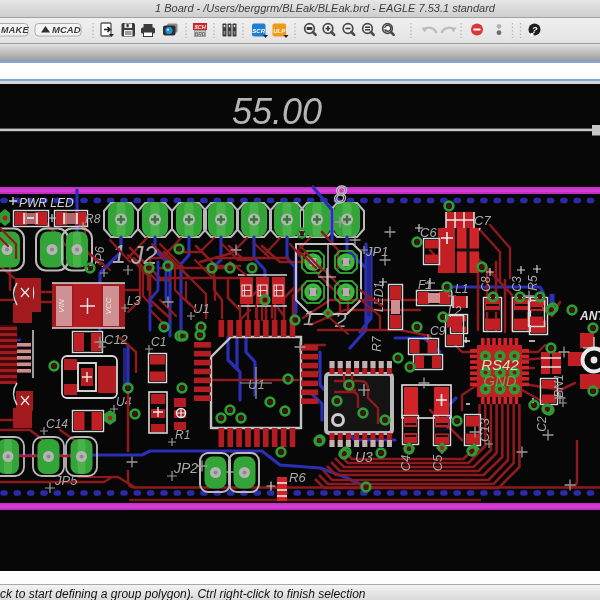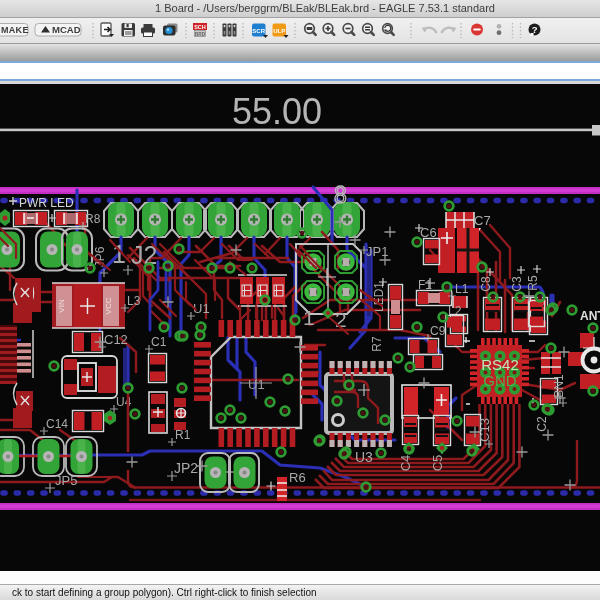--- a/index.html
+++ b/index.html
@@ -1,21 +1,21 @@
 <!DOCTYPE html>
 <html><head>
 <meta charset="utf-8">
 <style>
   html,body { margin:0; padding:0; width:600px; height:600px; overflow:hidden;
     font-family:"Liberation Sans", sans-serif; }
   .abs { position:absolute; }
 </style>
 </head>
 <body>
-<div class="abs" style="left:0;top:0;width:524px;height:600px;background:#070707;">
+<div class="abs" style="left:0;top:0;width:524px;height:600px;background:#070707;font-style:italic;">
 
   <div class="abs" style="left:0;top:0;width:600px;height:17px;
        background:linear-gradient(#e6e6e6,#cecece);border-bottom:1px solid #a2a2a2;">
     <div class="abs" style="left:50px;top:2px;width:550px;text-align:center;font-size:11px;color:#3d3d3d;">1 Board - /Users/berggrm/BLEak/BLEak.brd - EAGLE 7.53.1 standard</div>
   </div>
 
   <div class="abs" style="left:0;top:18px;width:600px;height:25px;
        background:linear-gradient(#f0f0f0,#e3e3e3);border-bottom:1px solid #9c9c9c;"></div>
   <svg class="abs" style="left:0;top:0;" width="600" height="44" viewBox="0 0 600 44">
 <line x1="93" y1="23" x2="93" y2="38" stroke="#b9b9b9" stroke-width="1.3" stroke-dasharray="1.5,2"></line>
@@ -956,15 +956,15 @@
 <path d="M516.5,452 h11.0 M522,446.5 v11.0" stroke="#9a9a9a" stroke-width="1.3"></path>
 <path d="M554.5,398 h11.0 M560,392.5 v11.0" stroke="#9a9a9a" stroke-width="1.3"></path>
 <path d="M230.5,250 h11.0 M236,244.5 v11.0" stroke="#9a9a9a" stroke-width="1.3"></path>
 <path d="M379.5,260 h11.0 M385,254.5 v11.0" stroke="#9a9a9a" stroke-width="1.3"></path>
   </svg>
 
   <div class="abs" style="left:0;top:571px;width:600px;height:13px;background:#fdfdfd;"></div>
 
   <div class="abs" style="left:0;top:584px;width:600px;height:16px;
        background:linear-gradient(#f3f3f3,#d9d9d9);border-top:1px solid #a8a8a8;box-sizing:border-box;">
-    <div class="abs" style="left:12px;top:2px;font-size:10px;color:#111;white-space:nowrap;">ck to start defining a group polygon). Ctrl right-click to finish selection</div>
+    <div class="abs" style="left:0;top:2px;font-size:12px;color:#111;white-space:nowrap;">ck to start defining a group polygon). Ctrl right-click to finish selection</div>
   </div>
 </div>
 
 </body></html>

